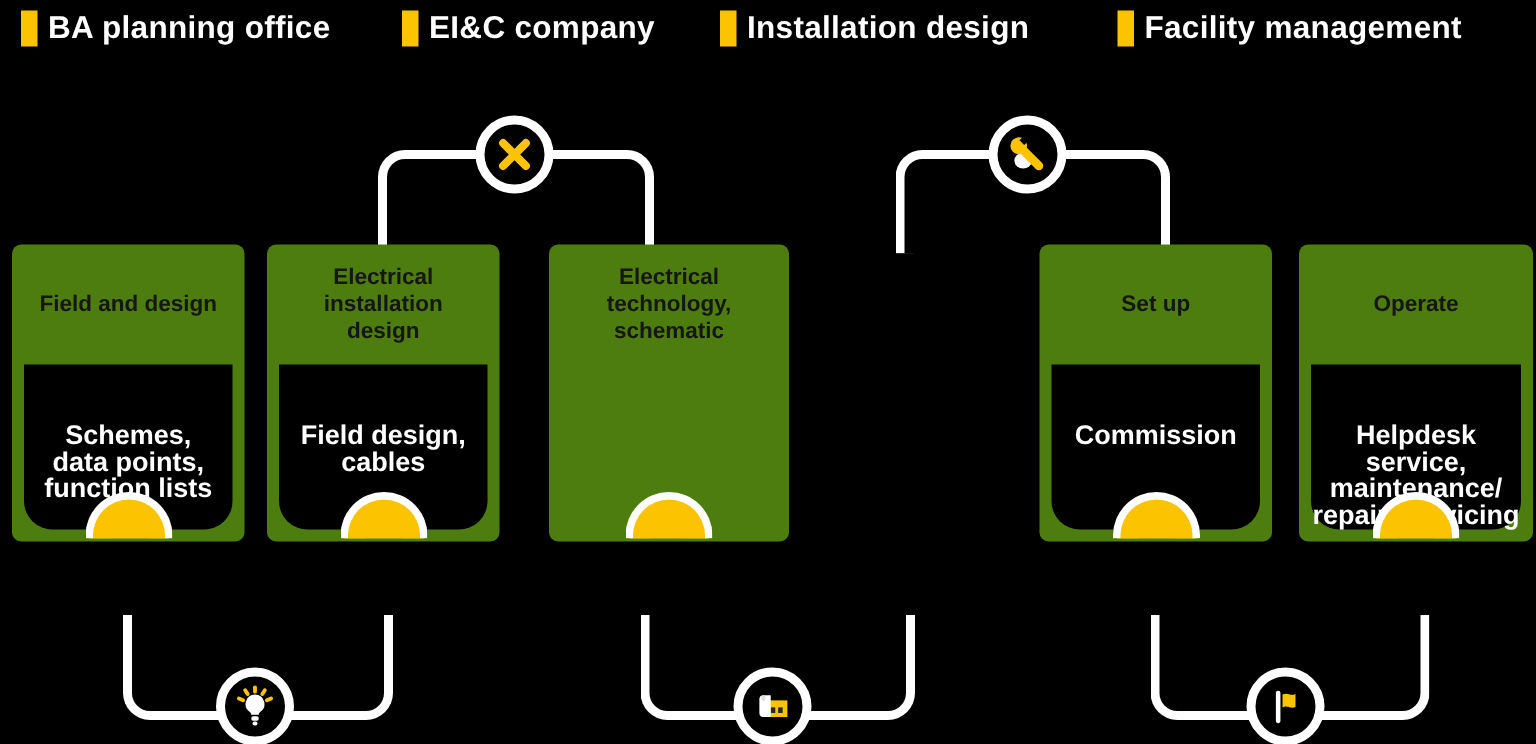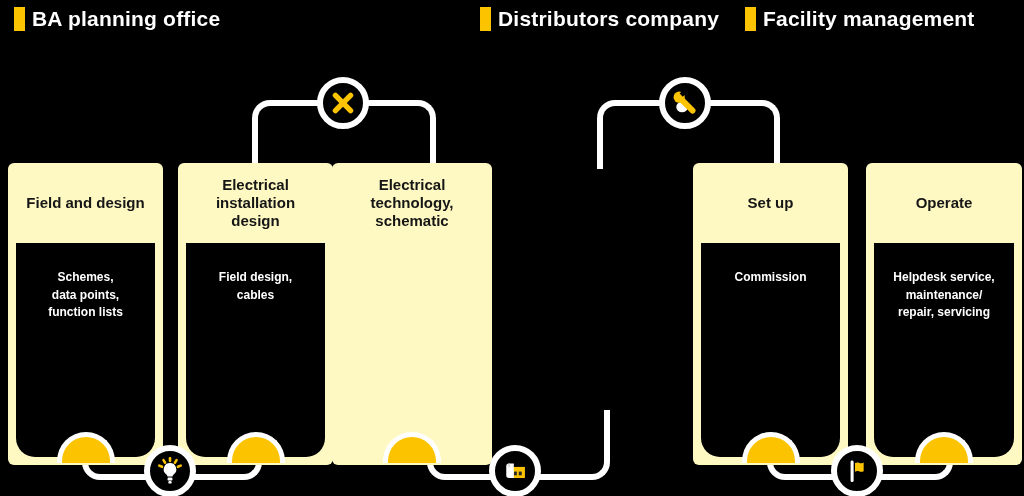--- a/index.html
+++ b/index.html
@@ -30,35 +30,35 @@
     border-top:6px solid #fff;border-left:6px solid #fff;border-right:6px solid #fff;
     border-radius:18px 18px 0 0;
   }
   .conn-bottom{
     border-bottom:6px solid #fff;border-left:6px solid #fff;border-right:6px solid #fff;
     border-radius:0 0 18px 18px;
   }
 
   
   .card{
-    position:absolute;top:163px;height:302px;
-    background:#fef9c3;border-radius:6px;z-index:2;
+    position:absolute;top:163px;height:198px;
+    background:#4d7c0f;border-radius:6px;z-index:2;
   }
   .card-title{
     position:absolute;top:0;left:0;right:0;height:80px;
     display:flex;align-items:center;justify-content:center;
     color:#161616;font-size:15px;line-height:18px;font-weight:bold;
     text-align:center;white-space:pre-line;padding:0 4px;box-sizing:border-box;
   }
   .card-body{
     position:absolute;left:8px;right:8px;top:80px;bottom:8px;
     background:#000;border-radius:0 0 19px 19px;
-    color:#fff;font-size:12px;line-height:17.5px;font-weight:bold;
+    color:#fff;font-size:18px;line-height:17.5px;font-weight:bold;
     text-align:center;white-space:pre-line;
-    padding-top:26px;box-sizing:border-box;
+    padding-top:39px;box-sizing:border-box;
   }
   .dome{
     position:absolute;bottom:2px;left:50%;transform:translateX(-50%);
     width:48px;height:26px;background:#FCC400;
     border:5px solid #fff;border-bottom:none;
     border-radius:48px 48px 0 0;
   }
 
   
   .node{
@@ -70,23 +70,27 @@
 </style>
 </head>
 <body>
 
 <div class="stage">
 
   <div class="legend-item" style="left:14px">
     <span class="legend-marker"></span>
     <span class="legend-label">BA planning office</span>
   </div>
+  <div class="legend-item" style="left:268px">
+    <span class="legend-marker"></span>
+    <span class="legend-label">EI&amp;C company</span>
+  </div>
   <div class="legend-item" style="left:480px">
     <span class="legend-marker"></span>
-    <span class="legend-label">Distributors company</span>
+    <span class="legend-label">Installation design</span>
   </div>
   <div class="legend-item" style="left:745px">
     <span class="legend-marker"></span>
     <span class="legend-label">Facility management</span>
   </div>
 
   <div class="conn conn-top" style="left:252px;top:100px;width:172px;height:63px"></div>
   <div class="conn conn-top" style="left:597px;top:100px;width:171px;height:63px"></div>
   <div class="conn conn-bottom" style="left:82px;top:410px;width:168px;height:64px"></div>
   <div class="conn conn-bottom" style="left:427px;top:410px;width:171px;height:64px"></div>
@@ -99,21 +103,21 @@
 function lists</div>
     <div class="dome"></div>
   </div>
   <div class="card" style="left:178px;width:155px">
     <div class="card-title">Electrical installation
 design</div>
     <div class="card-body">Field design,
 cables</div>
     <div class="dome"></div>
   </div>
-  <div class="card" style="left:332px;width:160px">
+  <div class="card" style="left:366px;width:160px">
     <div class="card-title">Electrical technology,
 schematic</div>
     <div class="dome"></div>
   </div>
   <div class="card" style="left:693px;width:155px">
     <div class="card-title">Set up</div>
     <div class="card-body">Commission</div>
     <div class="dome"></div>
   </div>
   <div class="card" style="left:866px;width:156px">

